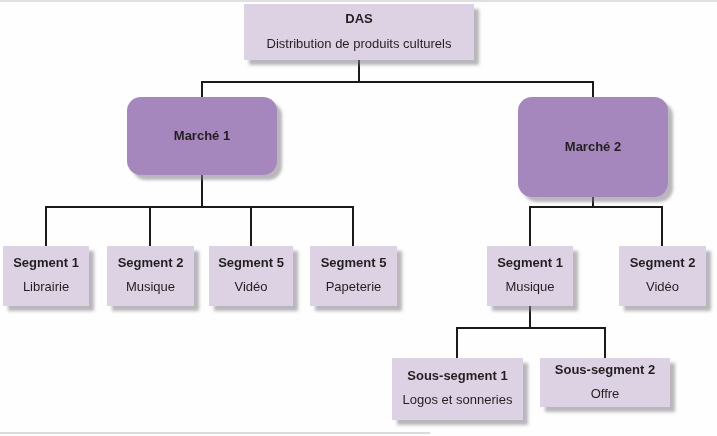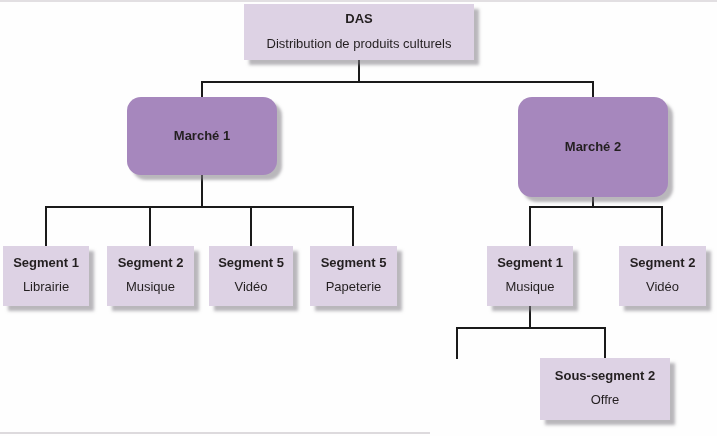--- a/index.html
+++ b/index.html
@@ -62,21 +62,21 @@
   #node-das            { left: 244px; top: 4px;   width: 230px; height: 56px; gap: 9px; }
   #node-marche-1       { left: 127px; top: 97px;  width: 150px; height: 78px; gap: 6px; }
   #node-marche-2       { left: 518px; top: 97px;  width: 150px; height: 100px; gap: 16px; }
   #node-m1-segment-1   { left: 3px;   top: 246px; width: 86px;  height: 60px; }
   #node-m1-segment-2   { left: 107px; top: 246px; width: 87px;  height: 60px; }
   #node-m1-segment-3   { left: 209px; top: 246px; width: 84px;  height: 60px; }
   #node-m1-segment-4   { left: 310px; top: 246px; width: 87px;  height: 60px; }
   #node-m2-segment-1   { left: 487px; top: 246px; width: 86px;  height: 60px; }
   #node-m2-segment-2   { left: 619px; top: 246px; width: 87px;  height: 60px; }
   #node-sous-segment-1 { left: 392px; top: 358px; width: 131px; height: 62px; }
-  #node-sous-segment-2 { left: 540px; top: 358px; width: 130px; height: 62px; }
+  #node-sous-segment-2 { left: 540px; top: 358px; width: 130px; height: 49px; }
 </style>
 </head>
 <body>
 
 <div id="canvas">
 
   <div class="scan-line-top"></div>
   <div class="scan-line-bottom"></div>
 
   <svg id="connectors" width="717" height="436" viewBox="0 0 717 436">
@@ -122,19 +122,23 @@
   <div class="node light" id="node-m2-segment-1">
     <div class="node-title">Segment 1</div>
     <div class="node-sub">Musique</div>
   </div>
 
   <div class="node light" id="node-m2-segment-2">
     <div class="node-title">Segment 2</div>
     <div class="node-sub">Vidéo</div>
   </div>
 
+  <div class="node light" id="node-sous-segment-1">
+    <div class="node-title">Sous-segment 1</div>
+    <div class="node-sub">Logos et sonneries</div>
+  </div>
 
   <div class="node light" id="node-sous-segment-2">
     <div class="node-title">Sous-segment 2</div>
     <div class="node-sub">Offre</div>
   </div>
 
 </div>
 
 </body></html>

